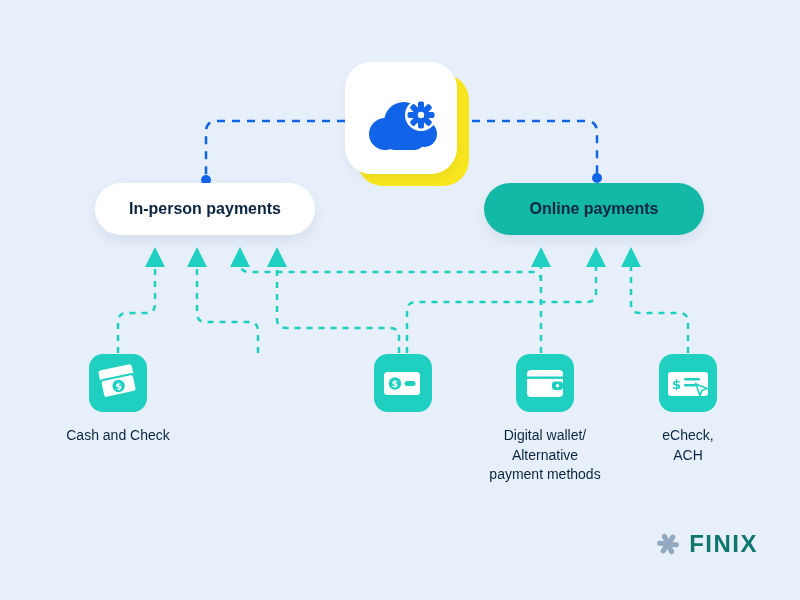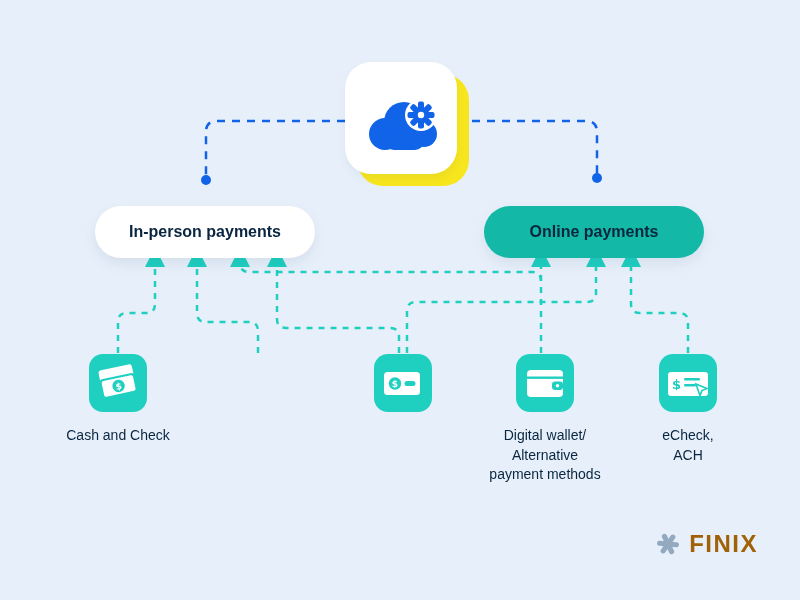--- a/index.html
+++ b/index.html
@@ -18,36 +18,35 @@
   .cloud-box{
     position:absolute; left:345px; top:62px; width:112px; height:112px;
     background:#ffffff; border-radius:26px; z-index:3;
     box-shadow:0 4px 10px rgba(16,40,90,0.06);
   }
   .pill{
     position:absolute; top:183px; width:220px; height:52px;
     border-radius:26px; display:flex; align-items:center; justify-content:center;
     font-size:16px; font-weight:700; z-index:4;
     box-shadow:0 6px 14px rgba(16,40,90,0.08);
-    margin-top:23px;
   }
   .pill-white{left:95px; background:#ffffff;}
   .pill-yellow{left:484px; background:#14b8a6;}
   .method{position:absolute; top:354px; width:150px; text-align:center; z-index:4;}
   .tile{display:block; margin:0 auto;}
   .m-label{
     margin-top:14px; font-size:14px; line-height:1.4;
     white-space:pre-line; font-weight:400;
   }
   .logo{
     position:absolute; right:42px; bottom:42px; z-index:4;
     display:flex; align-items:center; gap:8px;
   }
   .logo-text{
-    font-size:24px; font-weight:700; letter-spacing:1.5px; color:#a16207;
+    font-size:24px; font-weight:700; letter-spacing:1.5px; color:#0f766e;
   }
 </style>
 </head>
 <body>
 
 <div class="canvas">
 
   <svg class="lines" width="800" height="600" viewBox="0 0 800 600">
     <defs>
       <marker id="ah" viewBox="0 0 10 10" refX="7" refY="5" markerWidth="8" markerHeight="8" orient="auto">

